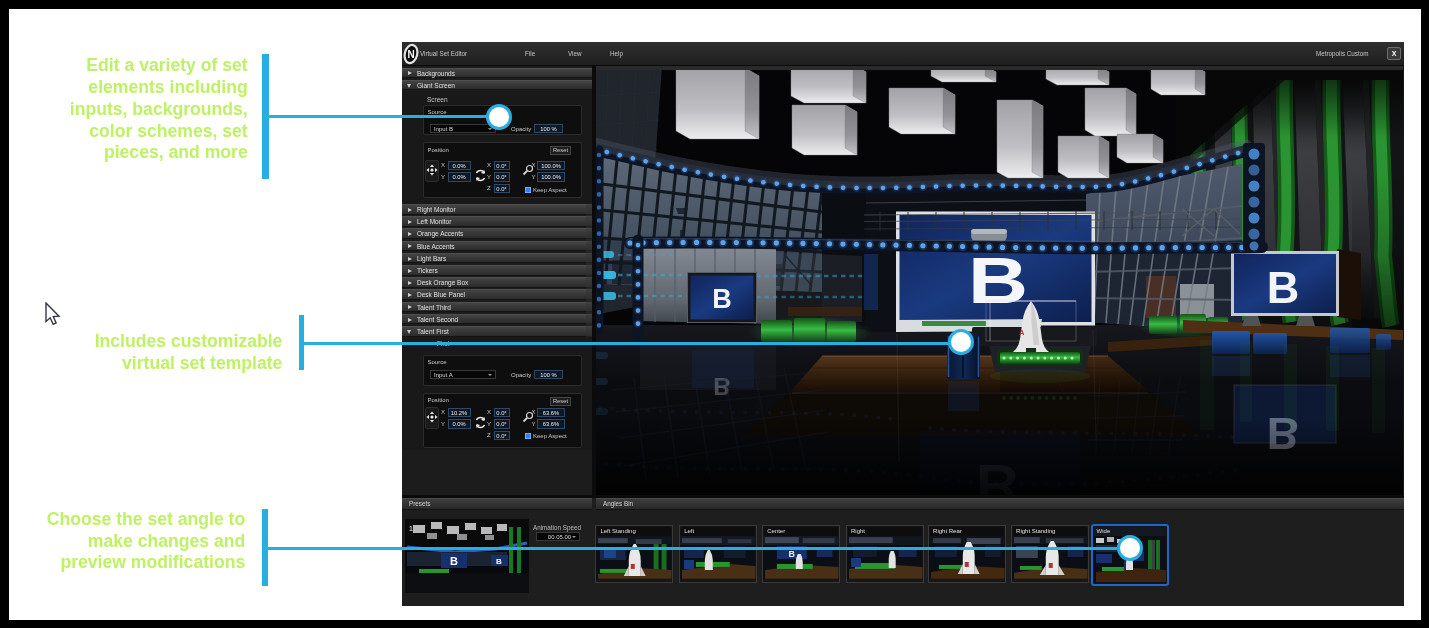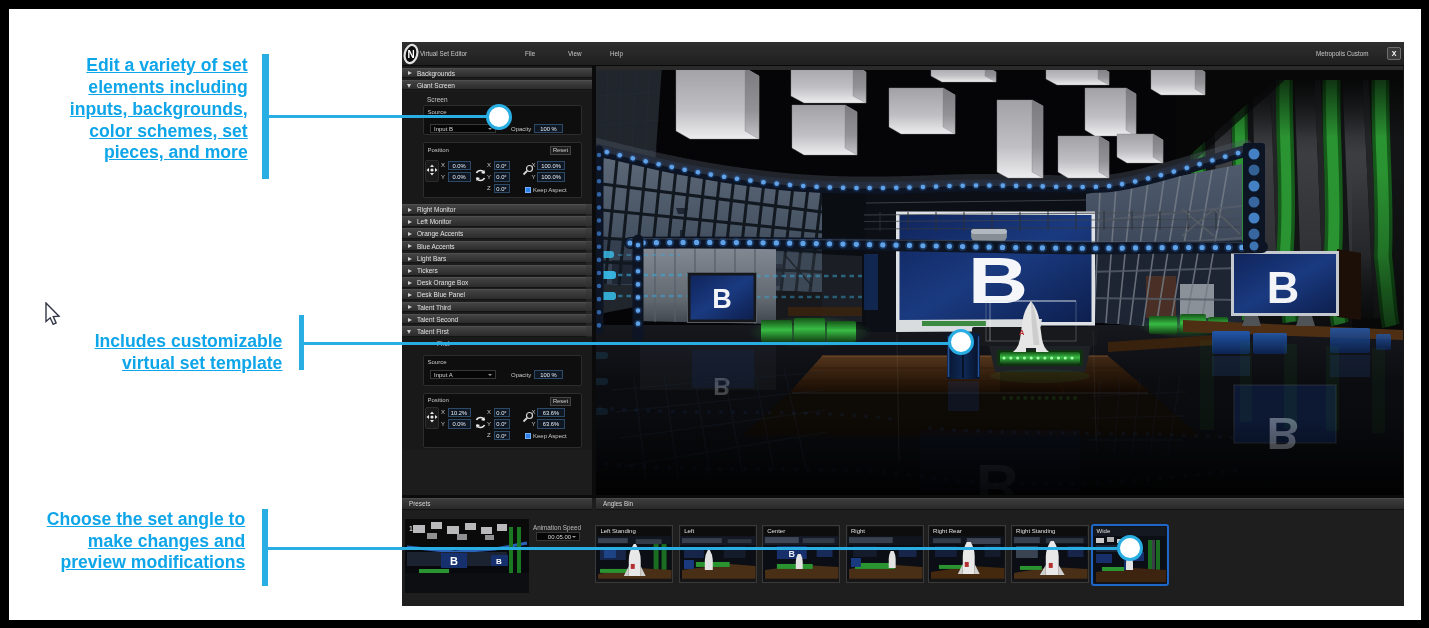--- a/index.html
+++ b/index.html
@@ -1,21 +1,21 @@
 <!DOCTYPE html>
 <html><head>
 <meta charset="utf-8">
 <style>
 html,body{margin:0;padding:0;}
 body{width:1429px;height:628px;background:#000;position:relative;overflow:hidden;
   font-family:"Liberation Sans", sans-serif;}
 .abs{position:absolute;}
 .white{left:9px;top:9px;width:1412px;height:611px;background:#fff;}
 
-.ann{color:#0ea5e9;font-weight:bold;font-size:17.6px;line-height:21.8px;text-align:right;z-index:60;white-space:nowrap;text-decoration:underline;}
+.ann{color:#bef264;font-weight:bold;font-size:17.6px;line-height:21.8px;text-align:right;z-index:60;white-space:nowrap;}
 .bar{background:#29AEE4;z-index:60;}
 .cline{background:#29AEE4;z-index:60;}
 .dot{width:20px;height:20px;border-radius:50%;background:#fff;border:3.2px solid #29AEE4;z-index:61;}
 
 .app{left:402px;top:42px;width:1002px;height:564px;background:#151515;}
 .titlebar{left:402px;top:42px;width:1002px;height:24px;background:linear-gradient(#2f2f2f,#1f1f1f);border-bottom:1px solid #0a0a0a;box-sizing:border-box;z-index:5;}
 .ttxt{color:#c6c6c6;font-size:6.3px;z-index:6;}
 .panel{left:402px;top:66px;width:190px;height:429px;background:#1c1c1c;z-index:4;}
 .row{left:402px;width:190px;height:10.5px;background:linear-gradient(#444,#2b2b2b);border-top:1px solid #4f4f4f;border-bottom:1px solid #141414;box-sizing:border-box;color:#e2e2e2;font-size:6.5px;line-height:9px;padding-left:15px;z-index:5;}
 .row .arr{position:absolute;left:6px;top:2.8px;width:0;height:0;border-left:4px solid #d0d0d0;border-top:2.6px solid transparent;border-bottom:2.6px solid transparent;}

